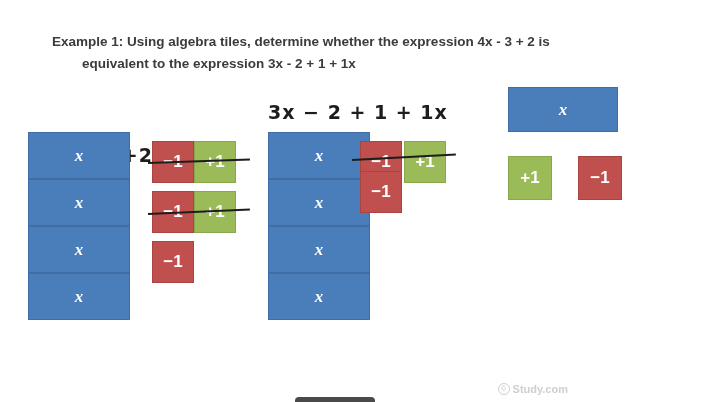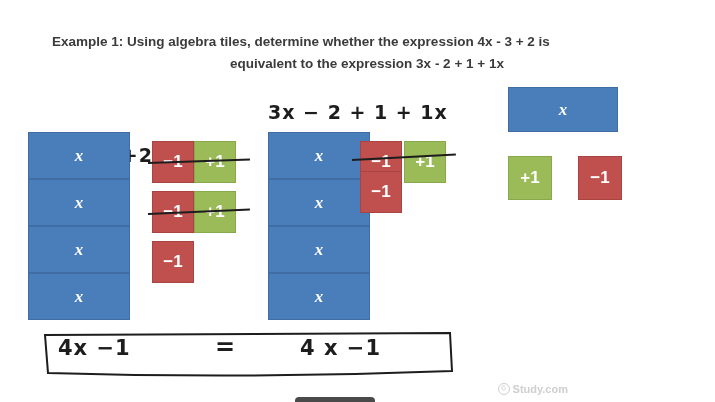--- a/index.html
+++ b/index.html
@@ -15,21 +15,21 @@
   
   .prompt{
     position:absolute;
     left:52px;top:30px;width:600px;
     font-size:13.5px;
     color:#3b3b3b;
     line-height:22px;
     text-align:center;
   }
   .prompt .l1{display:block;text-align:left;padding-left:0;}
-  .prompt .l2{display:block;text-align:center;padding-left:30px;}
+  .prompt .l2{display:block;text-align:left;padding-left:30px;}
 
   
   .hand{
     position:absolute;
     font-family:"DejaVu Sans", sans-serif;
     color:#1d1d1d;
     font-size:19px;
     letter-spacing:1px;
     white-space:nowrap;
   }
@@ -151,28 +151,20 @@
   </div>
 
   <div class="strike" style="left:352px;top:158px;width:104px;transform:rotate(-3deg);"></div>
 
   <div>
     <div class="tile xlegend" style="left:508px;top:86px;">x</div>
     <div class="tile sq pos" style="left:508px;top:155px;width:44px;height:44px;">+1</div>
     <div class="tile sq neg" style="left:578px;top:155px;width:44px;height:44px;">−1</div>
   </div>
 
-  <div id="answer-area">
-    <svg width="420" height="50" viewBox="0 0 420 50" style="position:absolute;left:0;top:0;">
-      <path d="M5,4 L410,2 L412,40 Q210,48 8,42 Z" fill="none" stroke="#1d1d1d" stroke-width="2"></path>
-    </svg>
-    <div class="ans" id="ans-left">4x −1</div>
-    <div class="ans" id="ans-eq">=</div>
-    <div class="ans" id="ans-right">4 x −1</div>
-  </div>
 
   <div id="bottom-shape"></div>
 
   <div id="watermark">
     <span class="c">©</span>
     <span>Study.com</span>
   </div>
 
 </div>
 

